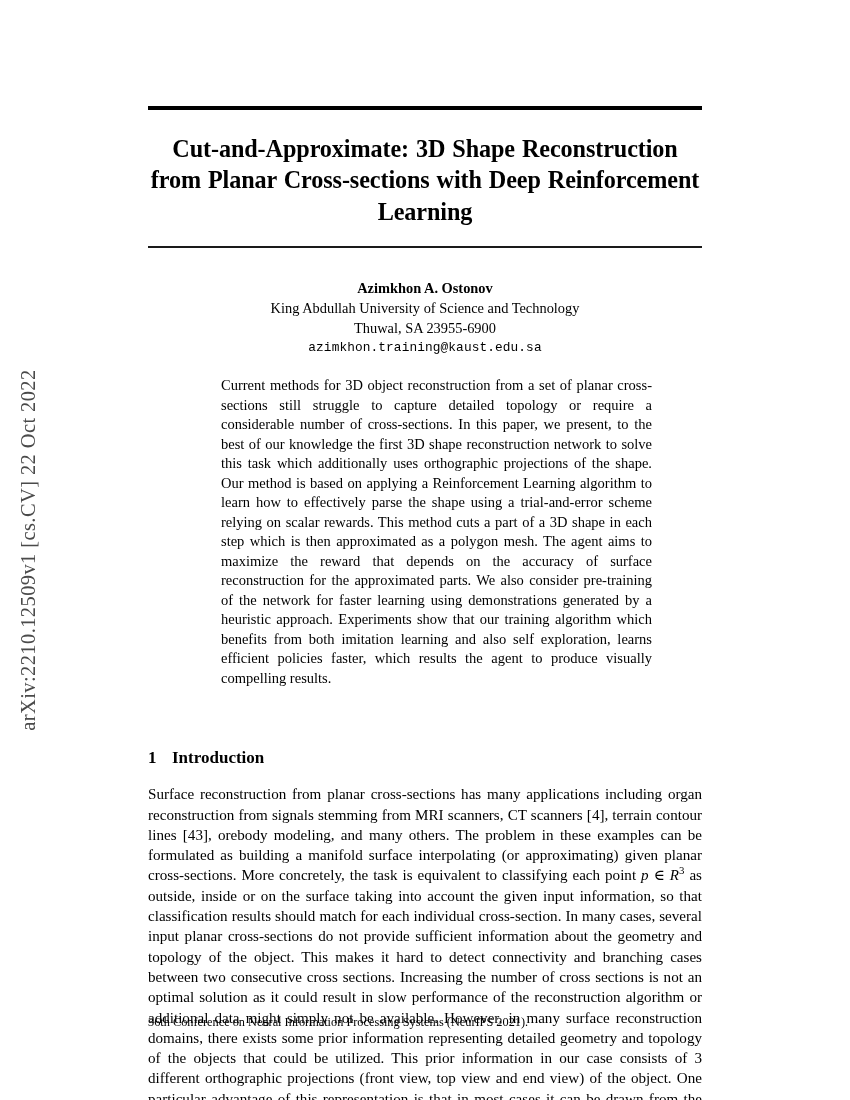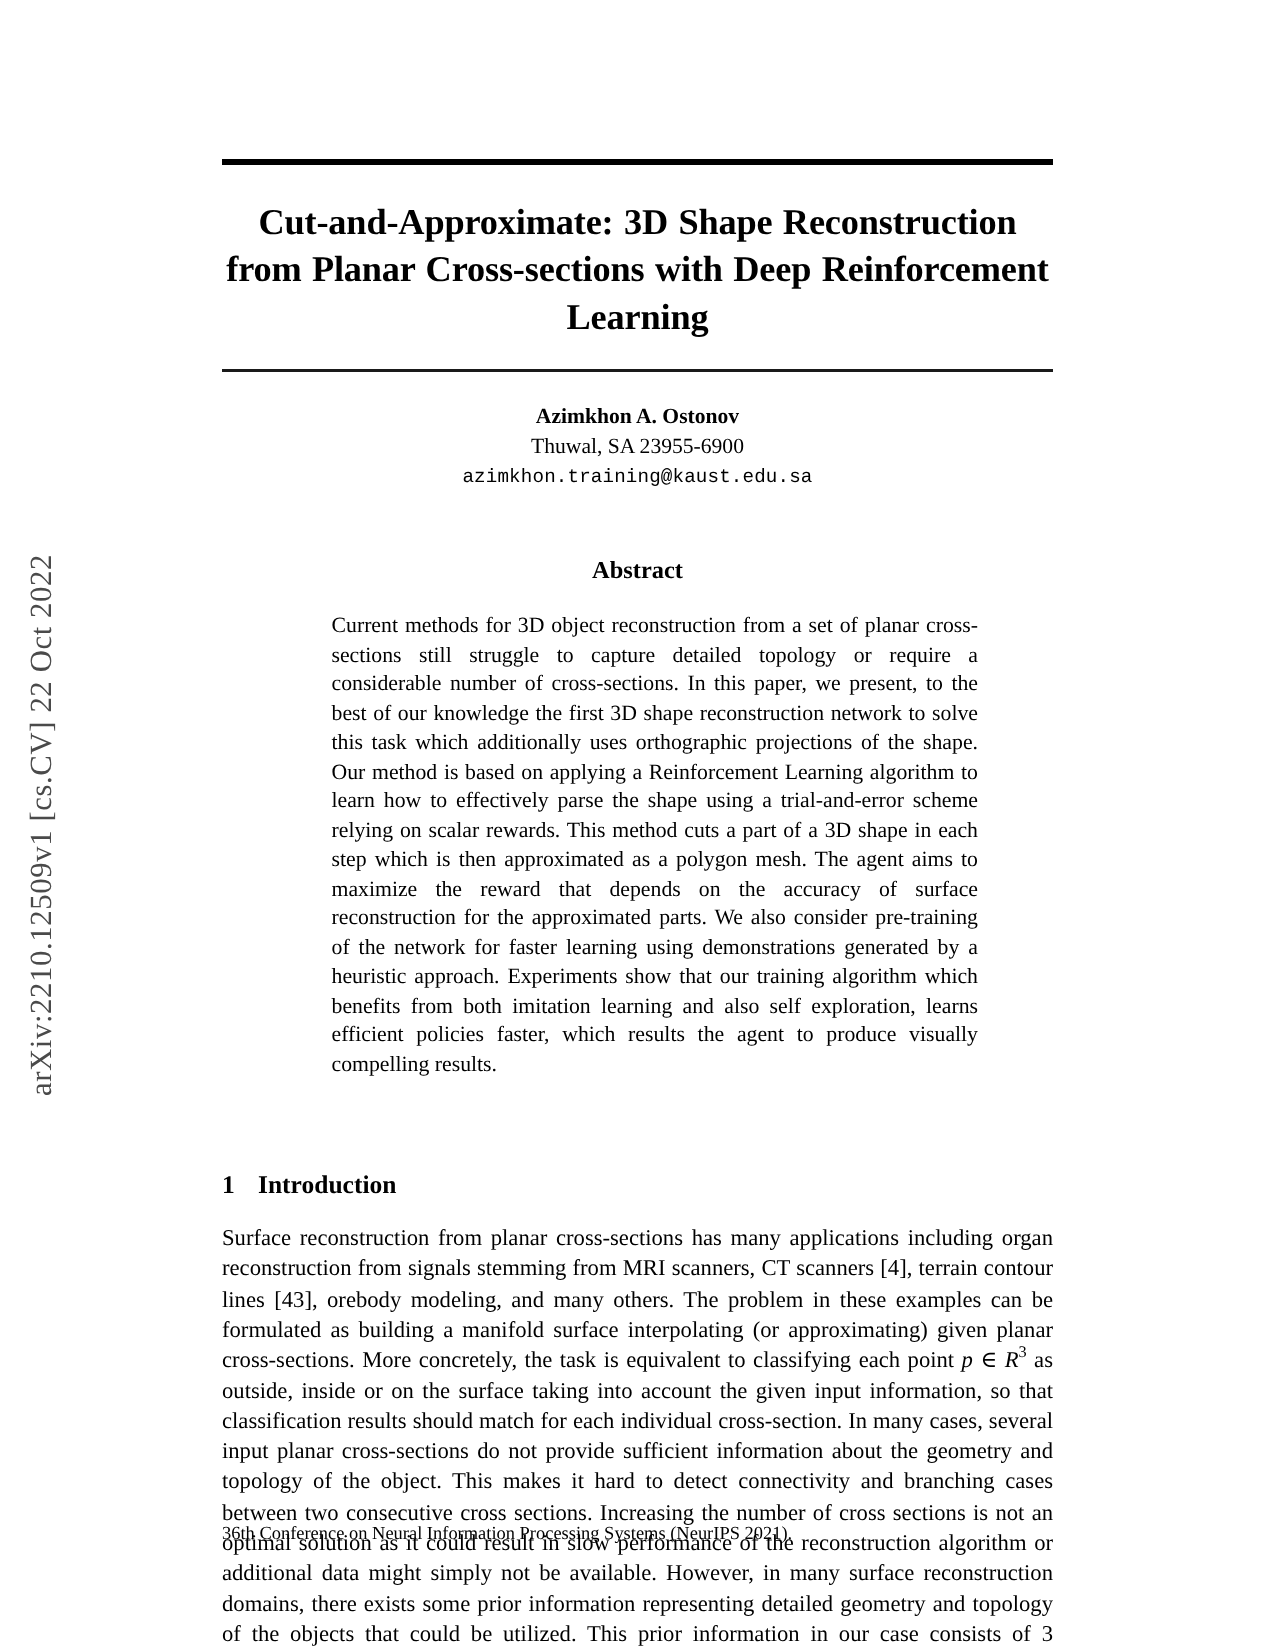--- a/index.html
+++ b/index.html
@@ -71,21 +71,21 @@
     line-height: 1.30;
     text-align: center;
     margin: 0;
     letter-spacing: -0.1px;
     word-spacing: 1px;
   }
 
   
   .author-block {
     text-align: center;
-    margin-top: 20px;
+    margin-top: 30px;
   }
   .author-name {
     font-size: 14.4px;
     font-weight: bold;
     line-height: 1.40;
   }
   .author-line {
     font-size: 14.4px;
     line-height: 1.40;
   }
@@ -165,25 +165,25 @@
   <div class="rule-thick"></div>
 
   <div class="title-block">
     <h1 class="paper-title">Cut-and-Approximate: 3D Shape Reconstruction from Planar Cross-sections with Deep Reinforcement Learning</h1>
   </div>
 
   <div class="rule-thin"></div>
 
   <div class="author-block">
     <div class="author-name">Azimkhon A. Ostonov</div>
+    <div class="author-line">King Abdullah University of Science and Technology</div>
     <div class="author-line">Thuwal, SA 23955-6900</div>
     <div class="author-email">azimkhon.training@kaust.edu.sa</div>
   </div>
 
-  <div class="abstract-heading">Abstract</div>
   <div class="abstract-body">Current methods for 3D object reconstruction from a set of planar cross-sections still struggle to capture detailed topology or require a considerable number of cross-sections. In this paper, we present, to the best of our knowledge the first 3D shape reconstruction network to solve this task which additionally uses orthographic projections of the shape. Our method is based on applying a Reinforcement Learning algorithm to learn how to effectively parse the shape using a trial-and-error scheme relying on scalar rewards. This method cuts a part of a 3D shape in each step which is then approximated as a polygon mesh. The agent aims to maximize the reward that depends on the accuracy of surface reconstruction for the approximated parts. We also consider pre-training of the network for faster learning using demonstrations generated by a heuristic approach. Experiments show that our training algorithm which benefits from both imitation learning and also self exploration, learns efficient policies faster, which results the agent to produce visually compelling results.</div>
 
   <div class="section-heading">
     <span class="sec-num">1</span><span>Introduction</span>
   </div>
 
   <div class="body-para"><span>Surface reconstruction from planar cross-sections has many applications including organ reconstruction from signals stemming from MRI scanners, CT scanners [4], terrain contour lines [43], orebody modeling, and many others. The problem in these examples can be formulated as building a manifold surface interpolating (or approximating) given planar cross-sections. More concretely, the task is equivalent to classifying each point </span><span class="mathit"><span>p ∈ R</span><sup>3</sup></span><span> as outside, inside or on the surface taking into account the given input information, so that classification results should match for each individual cross-section. In many cases, several input planar cross-sections do not provide sufficient information about the geometry and topology of the object. This makes it hard to detect connectivity and branching cases between two consecutive cross sections. Increasing the number of cross sections is not an optimal solution as it could result in slow performance of the reconstruction algorithm or additional data might simply not be available. However, in many surface reconstruction domains, there exists some prior information representing detailed geometry and topology of the objects that could be utilized. This prior information in our case consists of 3 different orthographic projections (front view, top view and end view) of the object. One particular advantage of this representation is that in most cases it can be drawn from the initial slices, which makes the given data sufficient without having additional knowledge.</span></div>
 
   <div class="footnote">36th Conference on Neural Information Processing Systems (NeurIPS 2021).</div>
 

